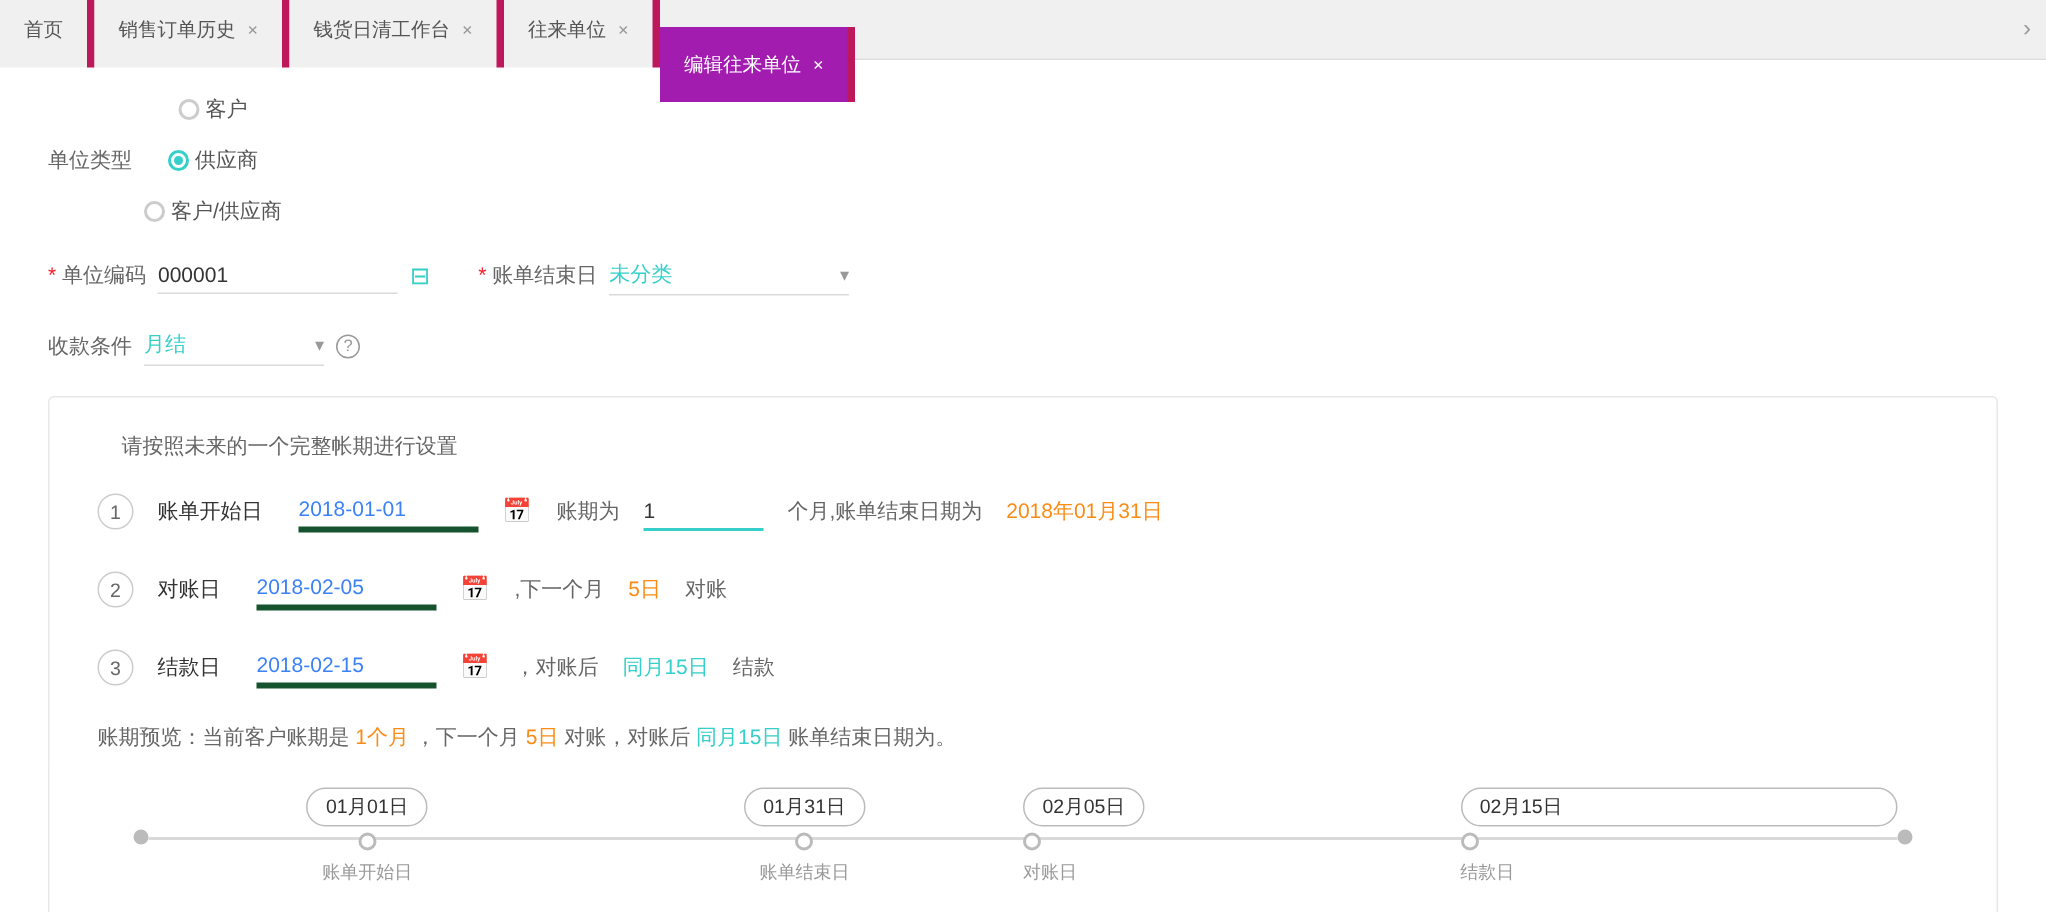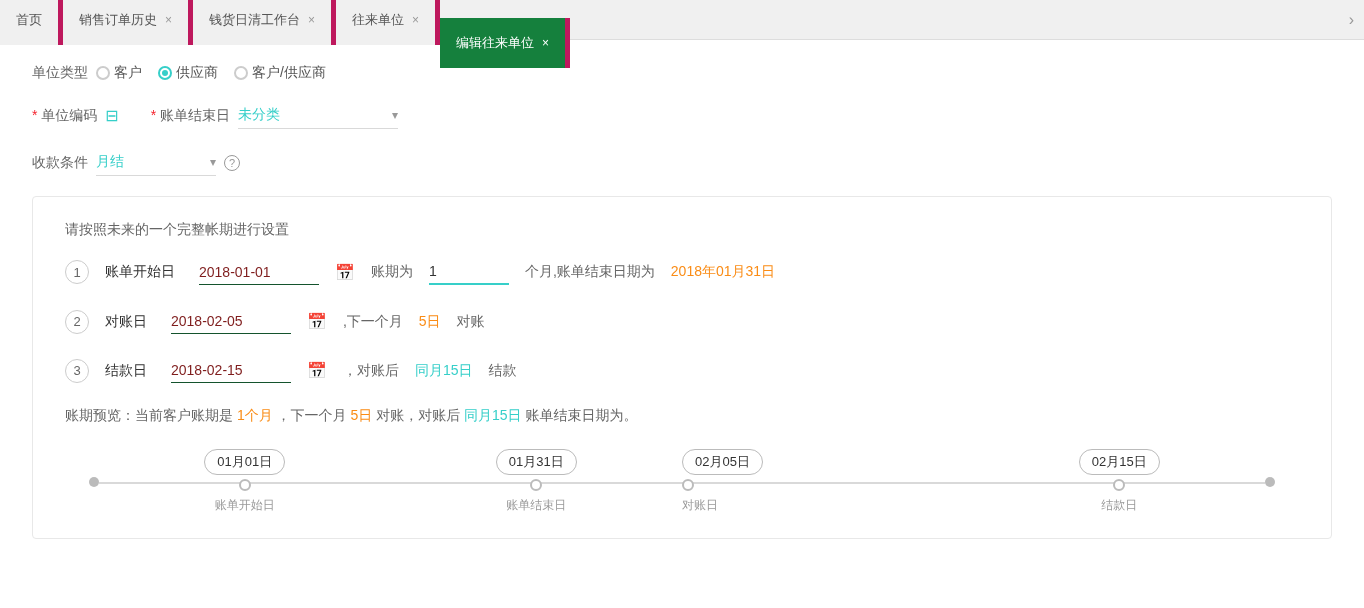--- a/index.html
+++ b/index.html
@@ -20,21 +20,21 @@
       cursor: pointer;
       font-size: 13px;
       color: #555;
       border-right: 5px solid #be185d;
       background: #f0f0f0;
       white-space: nowrap;
       user-select: none;
     }
     .tab:first-child { border-left: none; }
     .tab-active-highlight {
-      background: #15803d;
+      background: #a21caf;
       color: #fff;
       margin-top: 47px;
     }
     .tab-close {
       margin-left: 8px; color: #999; font-size: 12px;
     }
     .tab-arrow {
       margin-left: auto;
       padding: 0 10px;
       color: #999;
@@ -66,20 +66,21 @@
       white-space: nowrap;
     }
     .form-label.required::before {
       content: "* ";
       color: #f5222d;
     }
     .radio-group {
       display: flex;
       gap: 16px;
       align-items: center;
+      flex-direction: column;
     }
     .radio-item {
       display: flex;
       align-items: center;
       gap: 4px;
       cursor: pointer;
       color: #555;
     }
     .radio-circle {
       width: 14px; height: 14px;
@@ -138,20 +139,21 @@
     .panel {
       border: 1px solid #e8e8e8;
       border-radius: 4px;
       padding: 24px 32px;
       margin-bottom: 20px;
     }
     .panel-desc {
       color: #666;
       margin-bottom: 20px;
       font-size: 14px;
+      margin-left: 16px;
     }
 
     
     .setting-row {
       display: flex;
       align-items: center;
       margin-bottom: 24px;
       gap: 16px;
     }
     .row-num {
@@ -163,25 +165,25 @@
       color: #666;
       flex-shrink: 0;
     }
     .setting-label {
       color: #333;
       white-space: nowrap;
       margin-right: 8px;
     }
     .date-input {
       border: none;
-      border-bottom: 1px solid #14532d;
+      border-bottom: 4px solid #14532d;
       outline: none;
       padding: 4px 0;
       font-size: 14px;
-      color: #7f1d1d;
+      color: #3b82f6;
       background: transparent;
       width: 120px;
     }
     .num-input {
       border: none;
       border-bottom: 2px solid #36cfc9;
       outline: none;
       padding: 4px 0;
       font-size: 14px;
       color: #333;
@@ -245,20 +247,21 @@
           <span class="radio-circle"></span>
           <span>客户/供应商</span>
         </label>
       </div>
     </div>
   </div>
 
   <div class="form-row">
     <div class="form-item">
       <span class="form-label required">单位编码</span>
+      <input class="input-field" type="text" value="000001" style="">
       <span class="icon-btn">⊟</span>
     </div>
     <div class="form-item">
       <span class="form-label required">账单结束日</span>
       <div class="select-wrapper">
         <span class="select-value">未分类</span>
         <span class="select-arrow">▾</span>
       </div>
     </div>
   </div>
@@ -340,21 +343,21 @@
             <div style="width:12px;height:12px;border-radius:50%;border:2px solid #bbb;background:#fff;margin:4px 0 6px;"></div>
             <div style="font-size:12px;color:#999;">账单结束日</div>
           </div>
 
           <div style="display:flex;flex-direction:column;align-items:flex-start;position:relative;z-index:1;flex:1;">
             <div style="border:1px solid #bbb;border-radius:20px;padding:3px 12px;font-size:13px;background:#fff;white-space:nowrap;">02月05日</div>
             <div style="width:12px;height:12px;border-radius:50%;border:2px solid #bbb;background:#fff;margin:4px 0 6px;"></div>
             <div style="font-size:12px;color:#999;">对账日</div>
           </div>
 
-          <div style="display:flex;flex-direction:column;align-items:center;position:relative;z-index:1;flex:1;">
+          <div style="display:flex;flex-direction:column;position:relative;z-index:1;flex:1;">
             <div style="border:1px solid #bbb;border-radius:20px;padding:3px 12px;font-size:13px;background:#fff;white-space:nowrap;">02月15日</div>
             <div style="width:12px;height:12px;border-radius:50%;border:2px solid #bbb;background:#fff;margin:4px 0 6px;"></div>
             <div style="font-size:12px;color:#999;">结款日</div>
           </div>
         </div>
 
         <div style="display:flex; flex-direction:column; align-items:center; flex-shrink:0;">
           <div style="width:10px;height:10px;border-radius:50%;background:#bbb;margin-top:28px;"></div>
         </div>
       </div>

